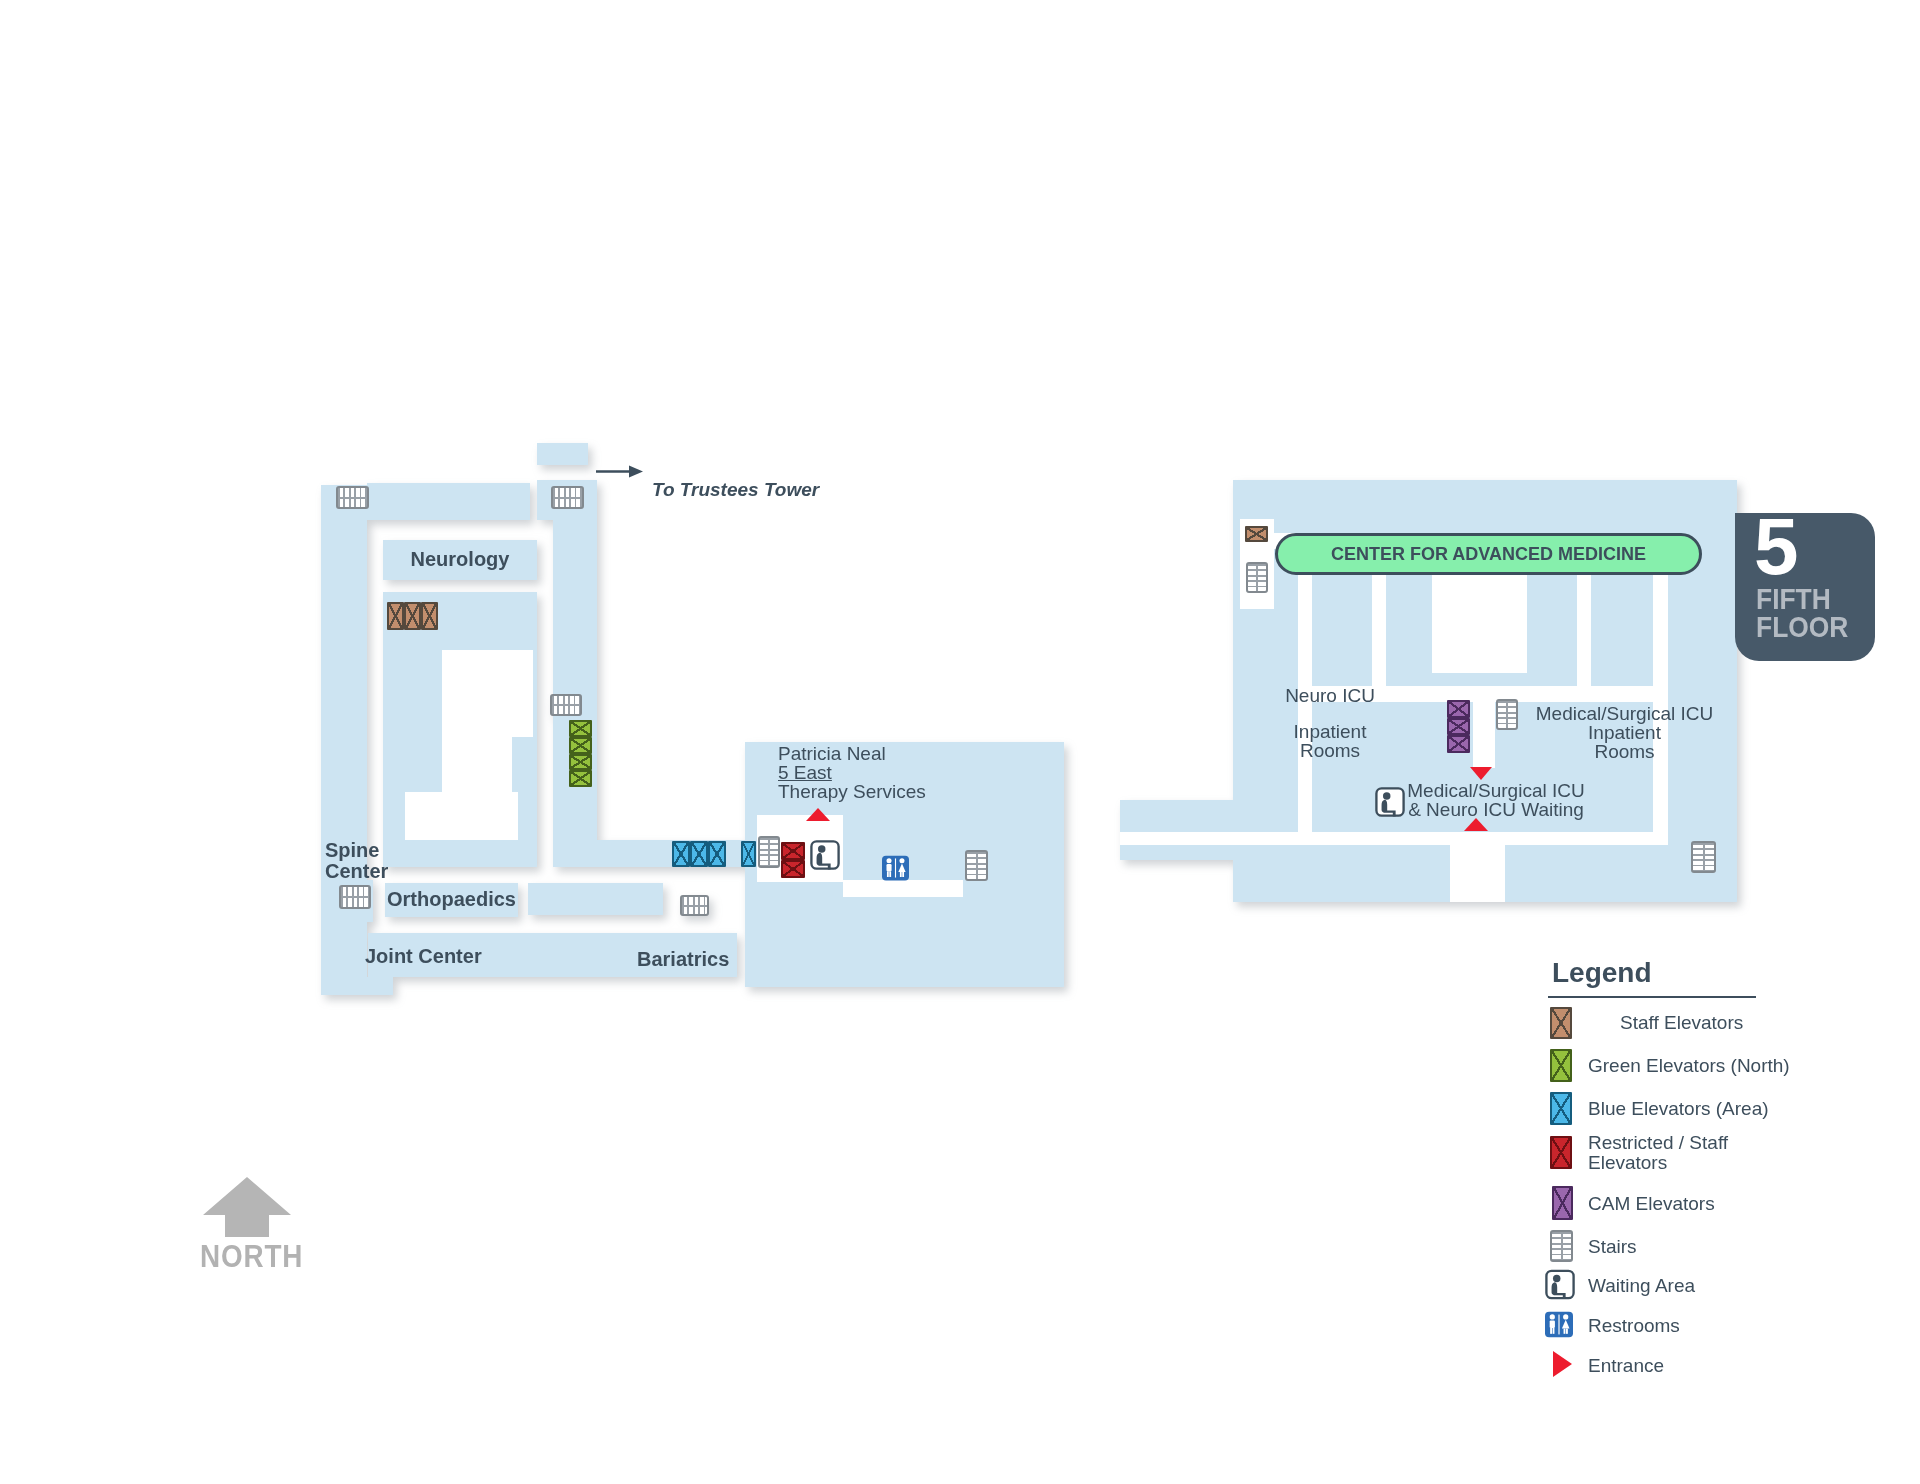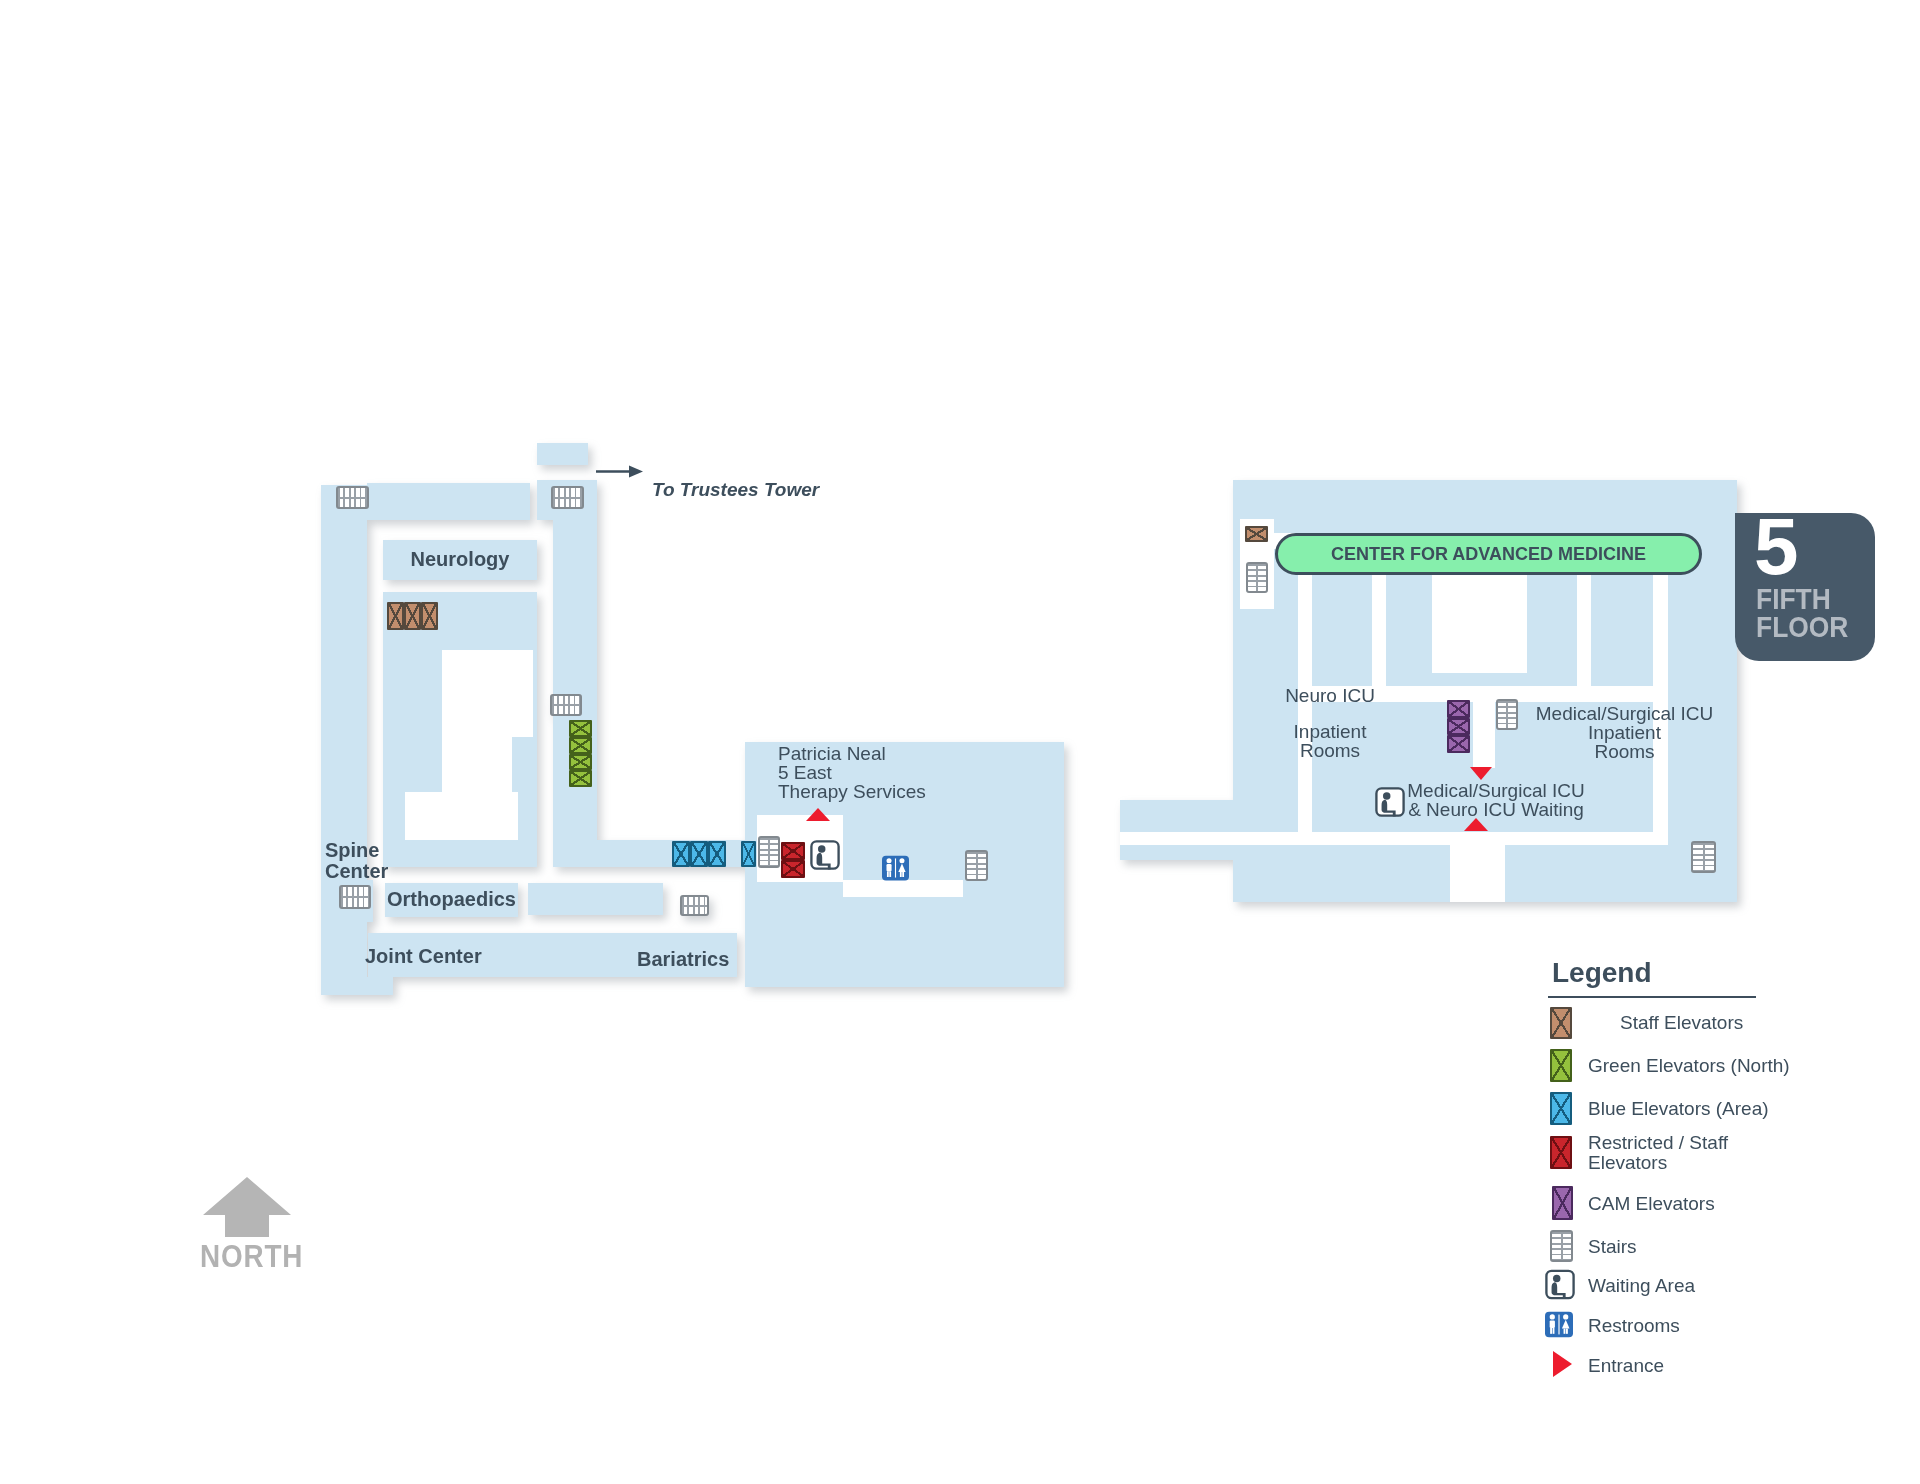--- a/index.html
+++ b/index.html
@@ -178,21 +178,21 @@
     <div class="lbl" style="left:365px;top:946px;">Joint Center</div>
     <div class="lbl" style="left:637px;top:949px;">Bariatrics</div>
 
     <svg style="position:absolute;left:596px;top:464px" width="48" height="15">
       <line x1="0" y1="7.5" x2="34" y2="7.5" stroke="#3d4e5c" stroke-width="2.5"></line>
       <polygon points="33,1.5 47,7.5 33,13.5" fill="#3d4e5c"></polygon>
     </svg>
     <div class="lbl ital" style="left:652px;top:463px;font-size:19px;margin-top:16px;">To Trustees Tower</div>
 
     <div class="lbl reg" style="left:778px;top:744px;">Patricia Neal</div>
-    <div class="lbl reg" style="left:778px;top:763px;">5 East</div>
+    <div class="lbl reg" style="left:778px;top:763px;text-decoration:underline;">5 East</div>
     <div class="lbl reg" style="left:778px;top:782px;">Therapy Services</div>
 
     <div class="oval">CENTER FOR ADVANCED MEDICINE</div>
     <div class="lbl reg ctr" style="left:1266px;top:686px;width:128px;">Neuro ICU</div>
     <div class="lbl reg ctr" style="left:1266px;top:722px;width:128px;">Inpatient</div>
     <div class="lbl reg ctr" style="left:1266px;top:741px;width:128px;">Rooms</div>
     <div class="lbl reg ctr" style="left:1532px;top:704px;width:185px;">Medical/Surgical ICU</div>
     <div class="lbl reg ctr" style="left:1532px;top:723px;width:185px;">Inpatient</div>
     <div class="lbl reg ctr" style="left:1532px;top:742px;width:185px;">Rooms</div>
     <div class="lbl reg ctr" style="left:1398px;top:781px;width:196px;">Medical/Surgical ICU</div>

